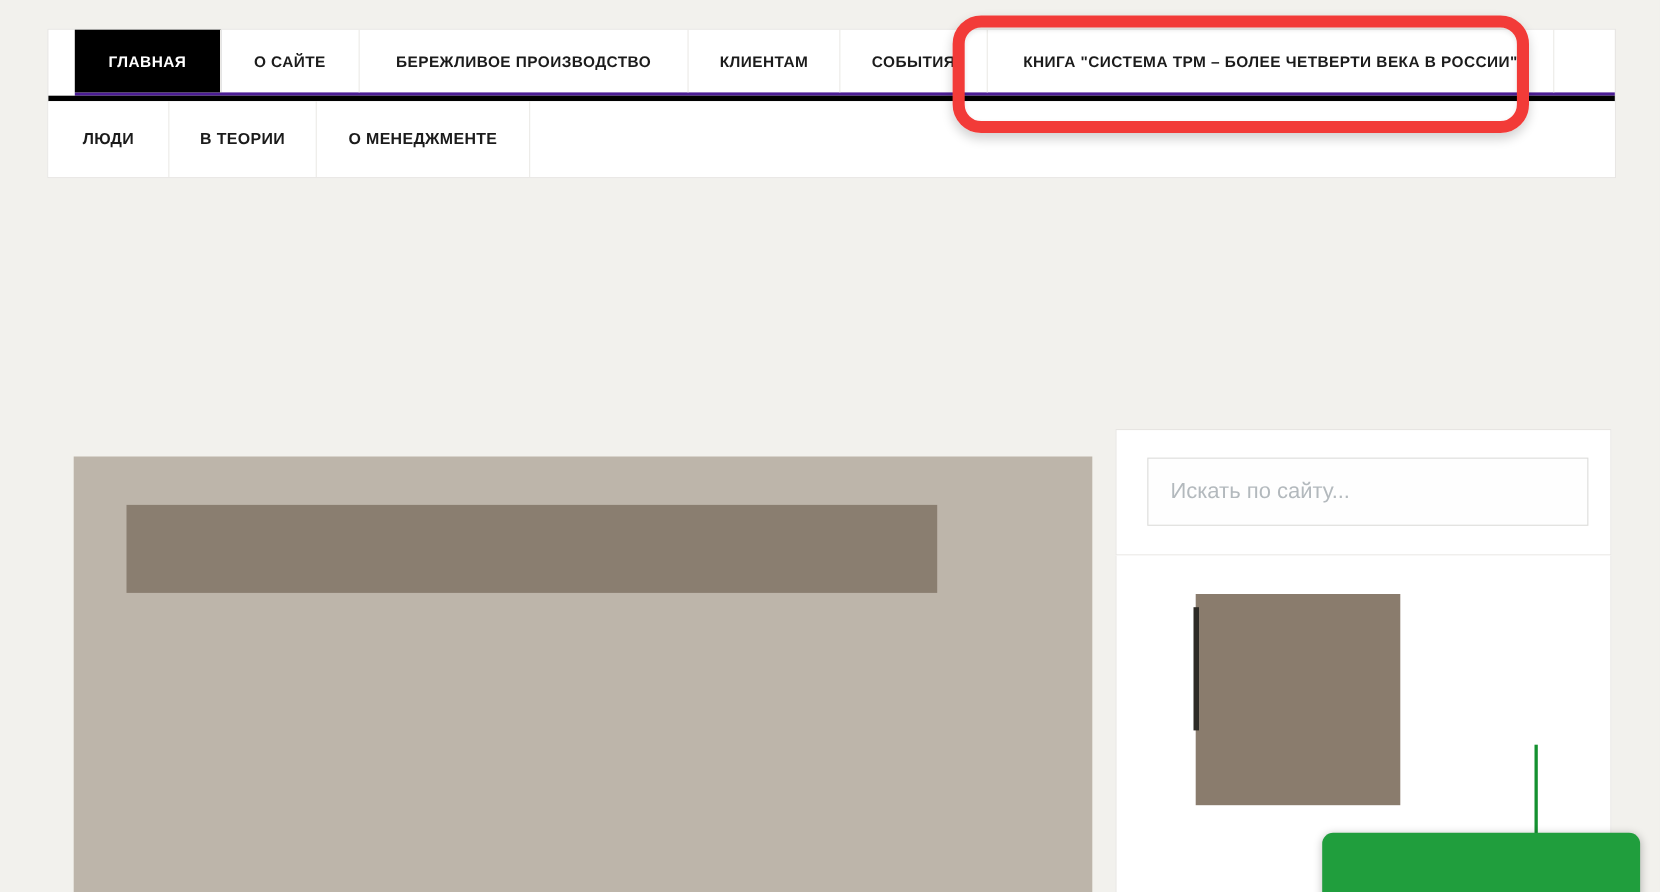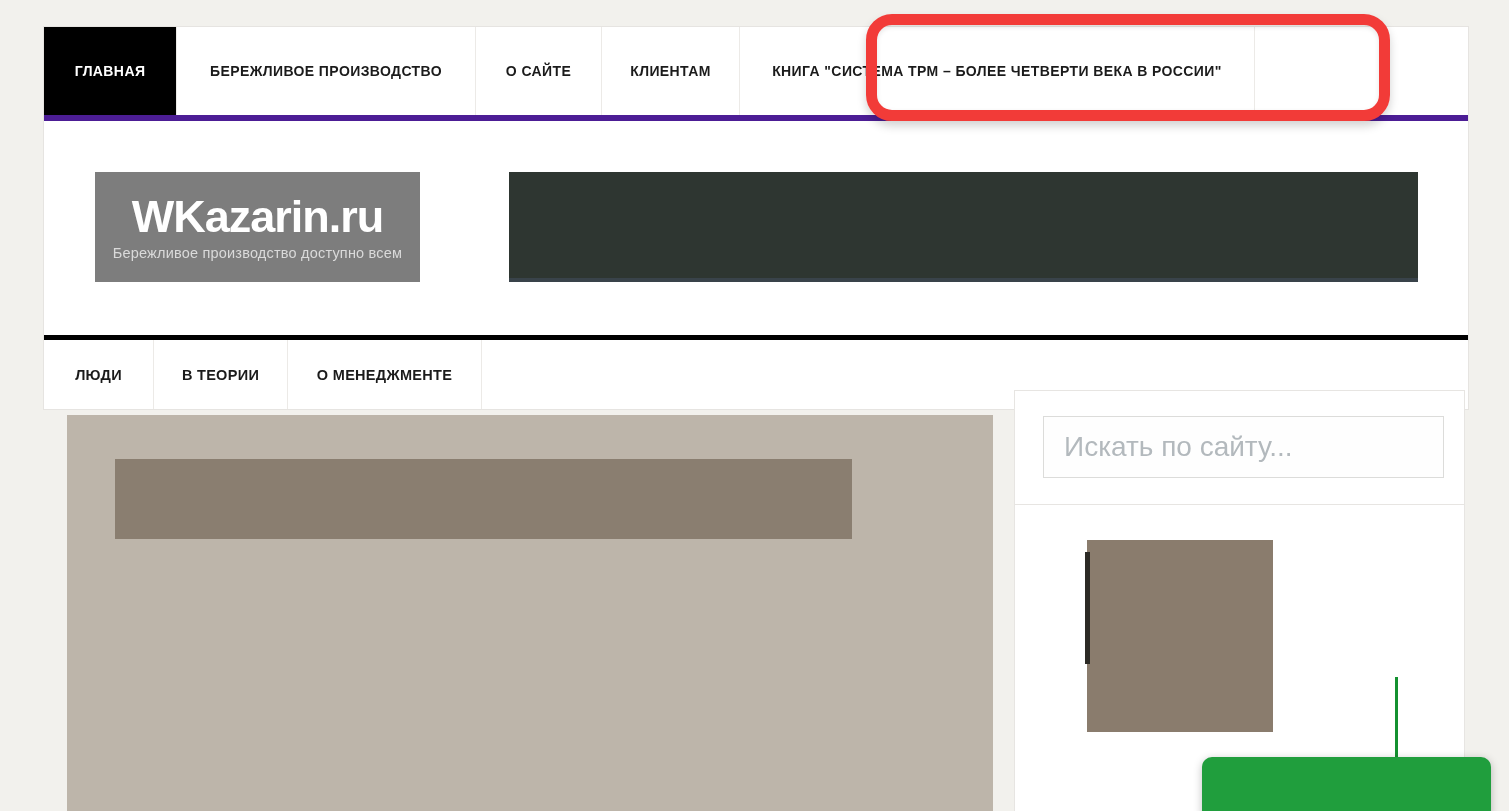--- a/index.html
+++ b/index.html
@@ -7,21 +7,21 @@
   .frame {
     position:relative; width:1509px; height:811px; overflow:hidden;
     background:#f2f1ed; font-family:"Liberation Sans", sans-serif;
   }
   
   .site-header {
     position:absolute; left:43px; top:26px; width:1426px;
     background:#ffffff; border:1px solid #e6e4e1;
   }
   
-  .top-menu { display:flex; height:94px; border-bottom:6px solid #4c1d95; }
+  .top-menu { display:flex; height:60px; border-bottom:3px solid #4c1d95;margin-left:24px; }
   .top-menu .cell {
     display:flex; align-items:center; justify-content:center;
     border-right:1px solid #eceae7; height:100%;
     font-size:14px; font-weight:bold; color:#1b1b1b;
     letter-spacing:0.4px; text-transform:uppercase; cursor:pointer;
     white-space:nowrap;
   }
   .top-menu .cell.active { background:#000000; color:#ffffff; }
   .top-menu .filler { flex:1; border-right:none; cursor:default; }
   .w-glavnaya { width:133px; } .w-osaite { width:126px; } .w-berezh { width:299px; }
@@ -65,21 +65,21 @@
   
   .sidebar-card {
     position:absolute; left:1014px; width:451px;
     background:#ffffff; border:1px solid #e7e5e2;
   }
   .card-search { top:390px; height:115px; }
   .search-input {
     position:absolute; left:28px; top:25px; width:401px; height:62px;
     border:1px solid #dcdcda; background:#fefefe; outline:none;
     font-family:"Liberation Sans", sans-serif;
-    font-size:28px; color:#555; padding:0 20px;
+    font-size:20px; color:#555; padding:0 20px;
   }
   .search-input::placeholder { color:#b3b9bd; opacity:1; }
   .card-widget { top:505px; height:322px; border-top:none; }
   .sidebar-image {
     position:absolute; left:72px; top:35px; width:186px; height:192px;
     background:#8a7c6d; cursor:pointer;
   }
   .sidebar-image-spine {
     position:absolute; left:-2px; top:12px; width:5px; height:112px;
     background:#2c2a25;
@@ -106,42 +106,38 @@
 <body>
 
 <div class="frame">
 
   <div class="site-header">
 
     <nav class="top-menu">
       <div class="cell active w-glavnaya">
         <span>ГЛАВНАЯ</span>
       </div>
+      <div class="cell w-osaite">
+        <span>О САЙТЕ</span>
+      </div>
       <div class="cell w-berezh">
         <span>БЕРЕЖЛИВОЕ ПРОИЗВОДСТВО</span>
       </div>
-      <div class="cell w-osaite">
-        <span>О САЙТЕ</span>
-      </div>
       <div class="cell w-klientam">
         <span>КЛИЕНТАМ</span>
+      </div>
+      <div class="cell w-sobytiya">
+        <span>СОБЫТИЯ</span>
       </div>
       <div class="cell w-kniga">
         <span>КНИГА "СИСТЕМА ТРМ – БОЛЕЕ ЧЕТВЕРТИ ВЕКА В РОССИИ"</span>
       </div>
       <div class="cell filler"></div>
     </nav>
 
-    <div class="header-mid">
-      <div class="logo-box">
-        <div class="logo-title">WKazarin.ru</div>
-        <div class="logo-tagline">Бережливое производство доступно всем</div>
-      </div>
-      <div class="banner-box"></div>
-    </div>
 
     <div class="black-bar"></div>
 
     <nav class="second-menu">
       <div class="cell w-lyudi">
         <span>ЛЮДИ</span>
       </div>
       <div class="cell w-teorii">
         <span>В ТЕОРИИ</span>
       </div>

